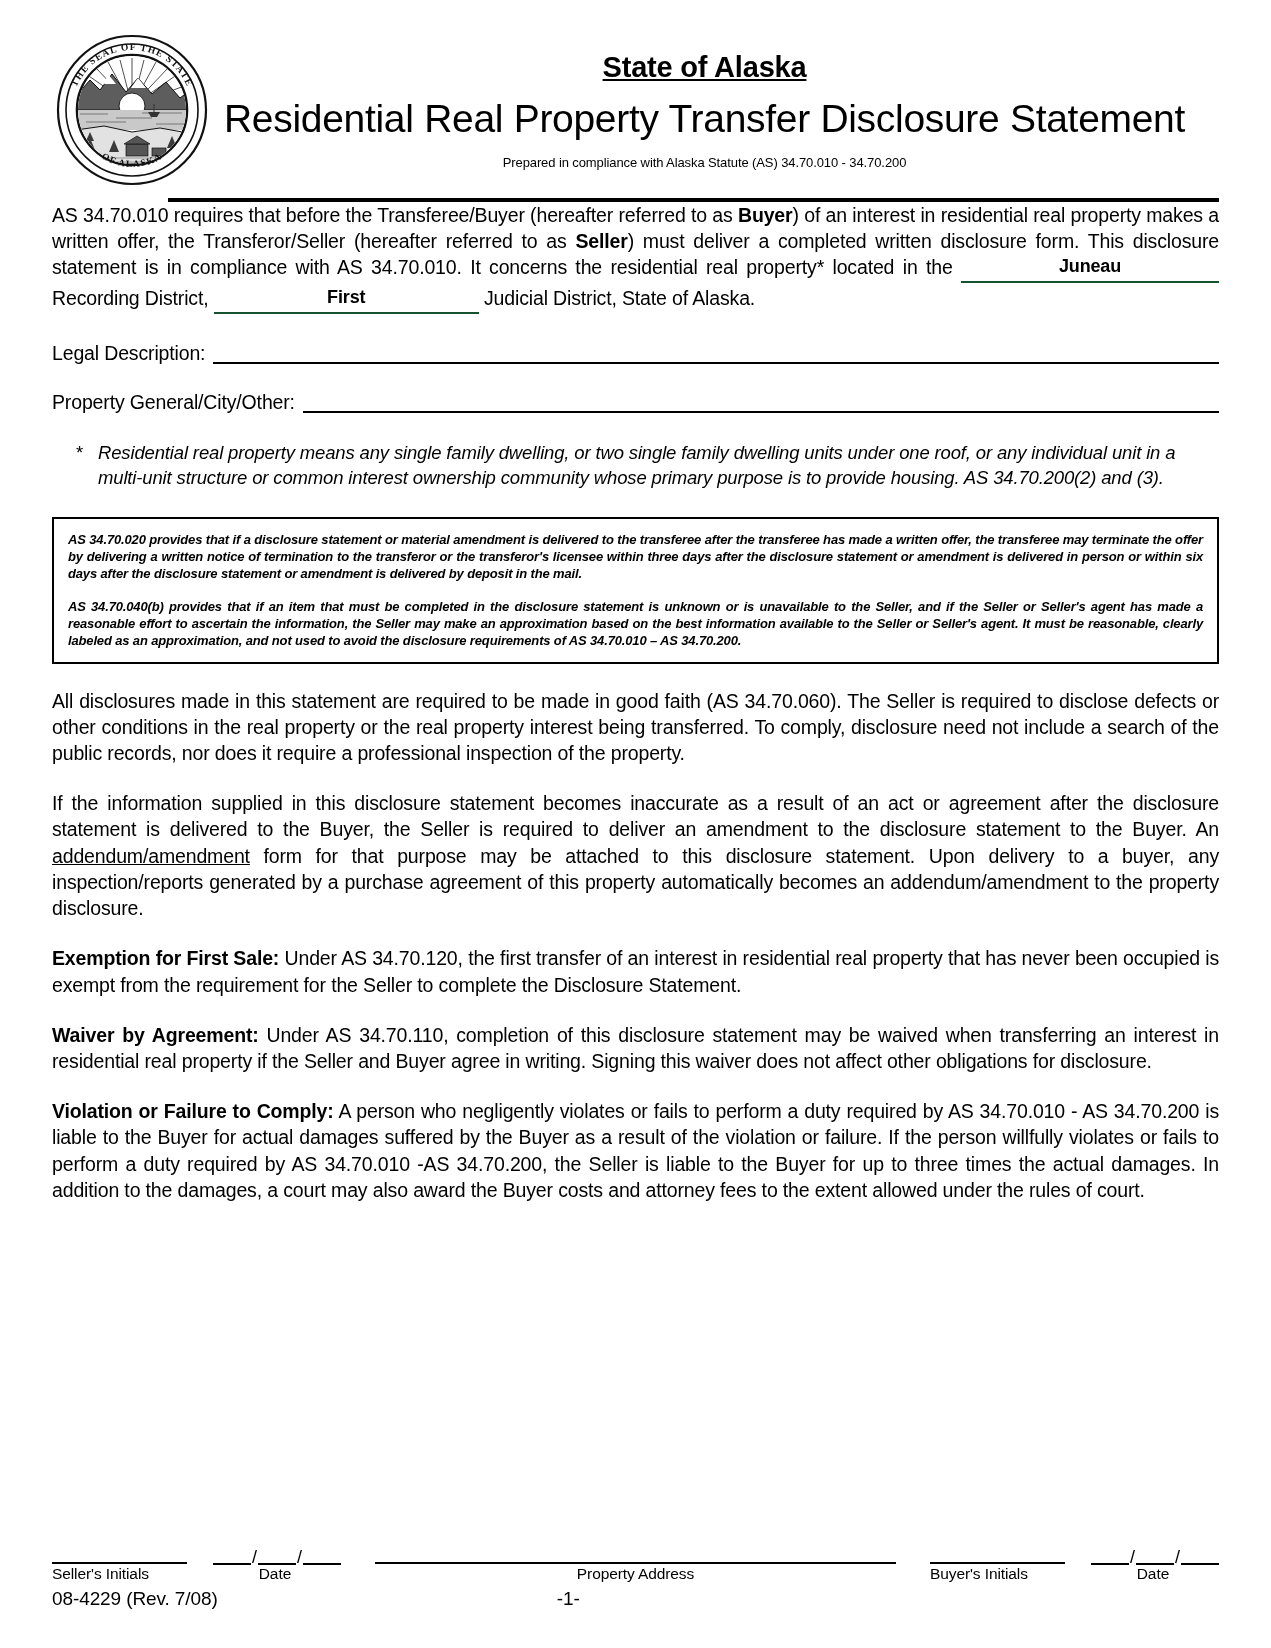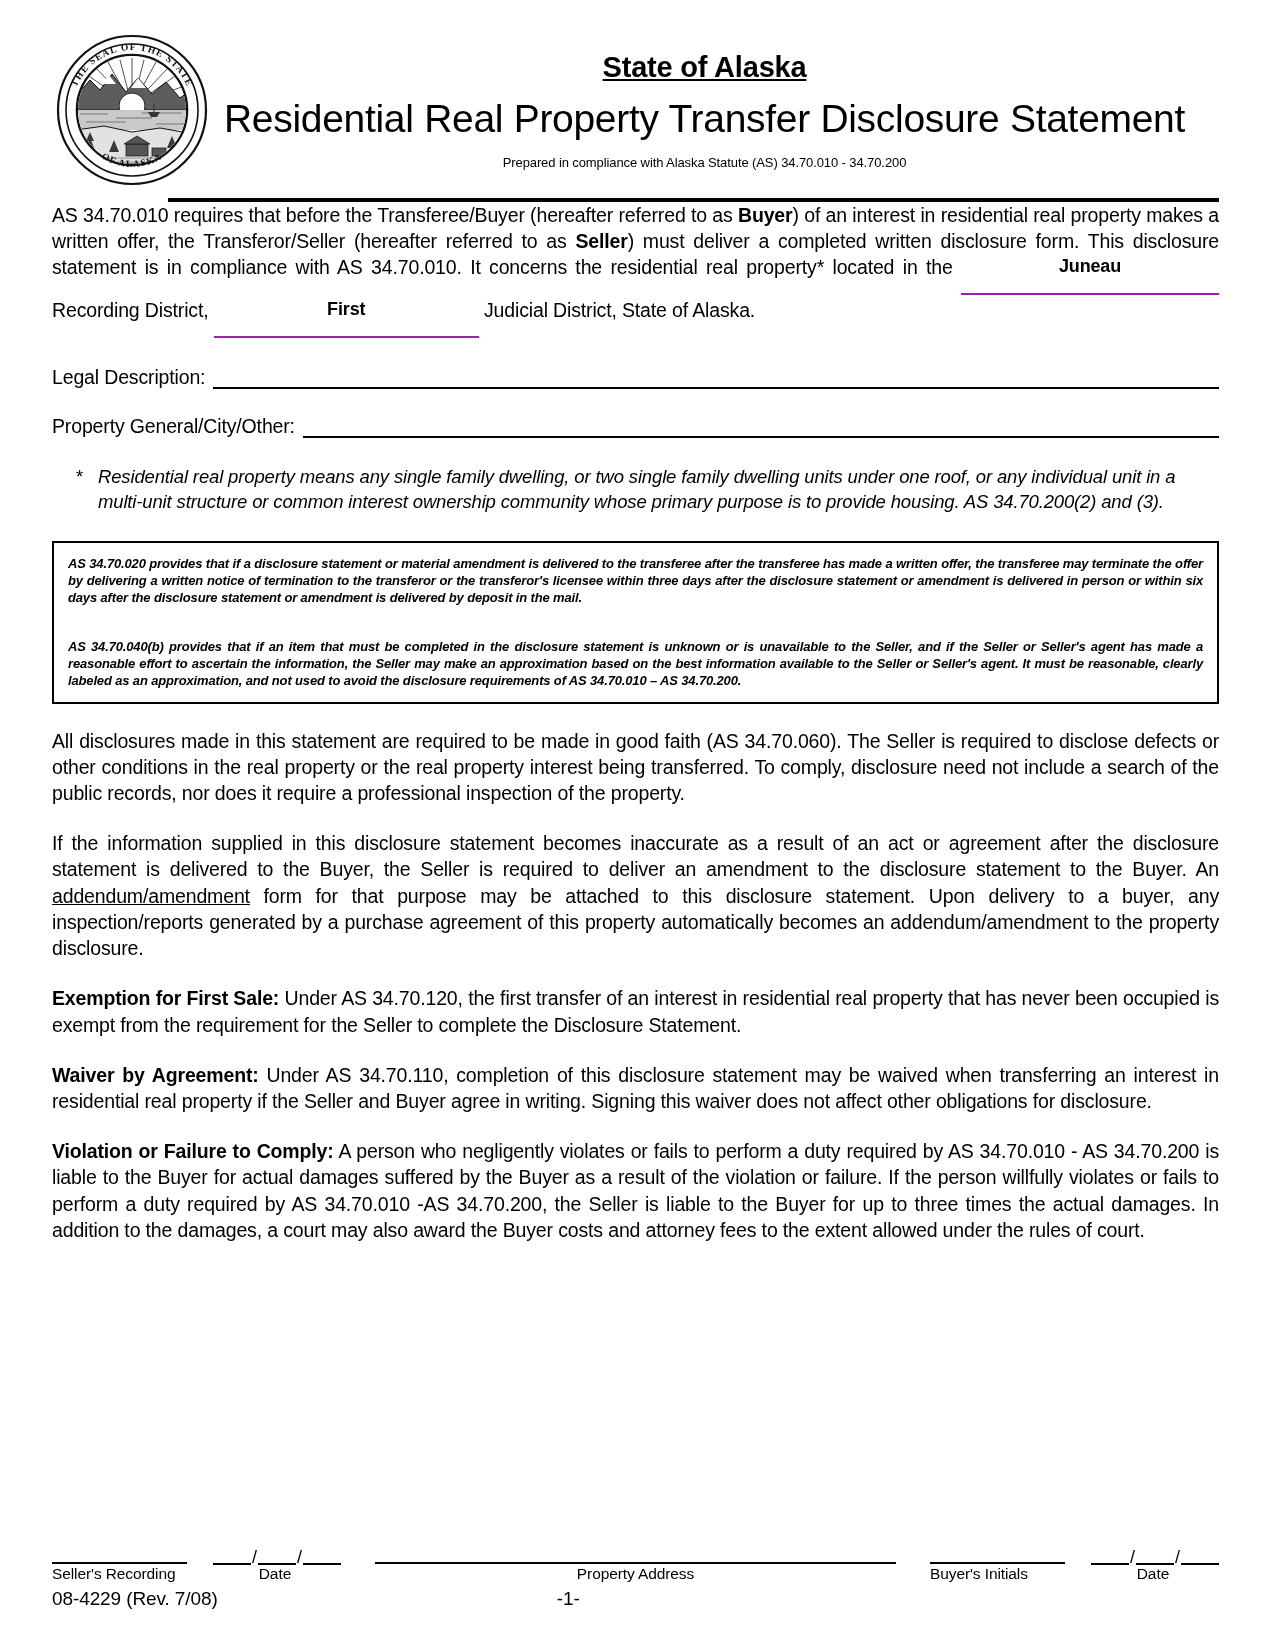--- a/index.html
+++ b/index.html
@@ -85,37 +85,37 @@
     text-align: justify;
     letter-spacing: -0.15px;
   }
   p.para.spaced {
     margin-top: 24px;
   }
 
   
   .blank {
     display: inline-block;
-    border-bottom: 2px solid #a21caf;
+    border-bottom: 2px solid #14532d;
     text-align: center;
     font-weight: bold;
     font-size: 18px;
     vertical-align: baseline;
     position: relative;
     top: -2px;
     line-height: 1.0;
-    padding-bottom: 18px;
+    padding-bottom: 6px;
   }
   .blank.recording { width: 258px; }
   .blank.judicial  { width: 265px; }
 
   .fieldrow {
     font-size: 19.5px;
     display: flex;
-    align-items: center;
+    align-items: flex-start;
     margin-top: 26px;
     letter-spacing: -0.15px;
   }
   .fieldrow .lbl { white-space: nowrap; padding-right: 8px; }
   .fieldrow .line {
     flex: 1 1 auto;
     border-bottom: 2px solid #000;
     height: 20px;
   }
 
@@ -142,21 +142,21 @@
   }
   .statute-box p {
     margin: 0;
     font-size: 13px;
     font-style: italic;
     font-weight: bold;
     line-height: 1.32;
     text-align: justify;
     letter-spacing: -0.15px;
   }
-  .statute-box p + p { margin-top: 32px; }
+  .statute-box p + p { margin-top: 16px; }
 
   
   .footer {
     position: absolute;
     left: 52px;
     right: 52px;
     bottom: 38px;
   }
   .sig-row {
     display: flex;
@@ -347,21 +347,21 @@
 
     <p class="para spaced"><b>Violation or Failure to Comply:</b><span>  A person who negligently violates or fails to perform a duty required by AS 34.70.010 - AS 34.70.200 is liable to the Buyer for actual damages suffered by the Buyer as a result of the violation or failure.  If the person willfully violates or fails to perform a duty required by AS 34.70.010 -AS 34.70.200, the Seller is liable to the Buyer for up to three times the actual damages.  In addition to the damages, a court may also award the Buyer costs and attorney fees to the extent allowed under the rules of court.</span></p>
 
   </div>
 
   <div class="footer">
     <div class="sig-row">
 
       <div class="sig-col initials">
         <span class="sig-line"></span>
-        <span class="sig-label">Seller's Recording</span>
+        <span class="sig-label">Seller's Initials</span>
       </div>
 
       <div class="gap-sm"></div>
 
       <div class="sig-col date-group">
         <span class="date-fields">
           <span class="date-seg s1"></span>
           <span class="slash">/</span>
           <span class="date-seg s2"></span>
           <span class="slash">/</span>

